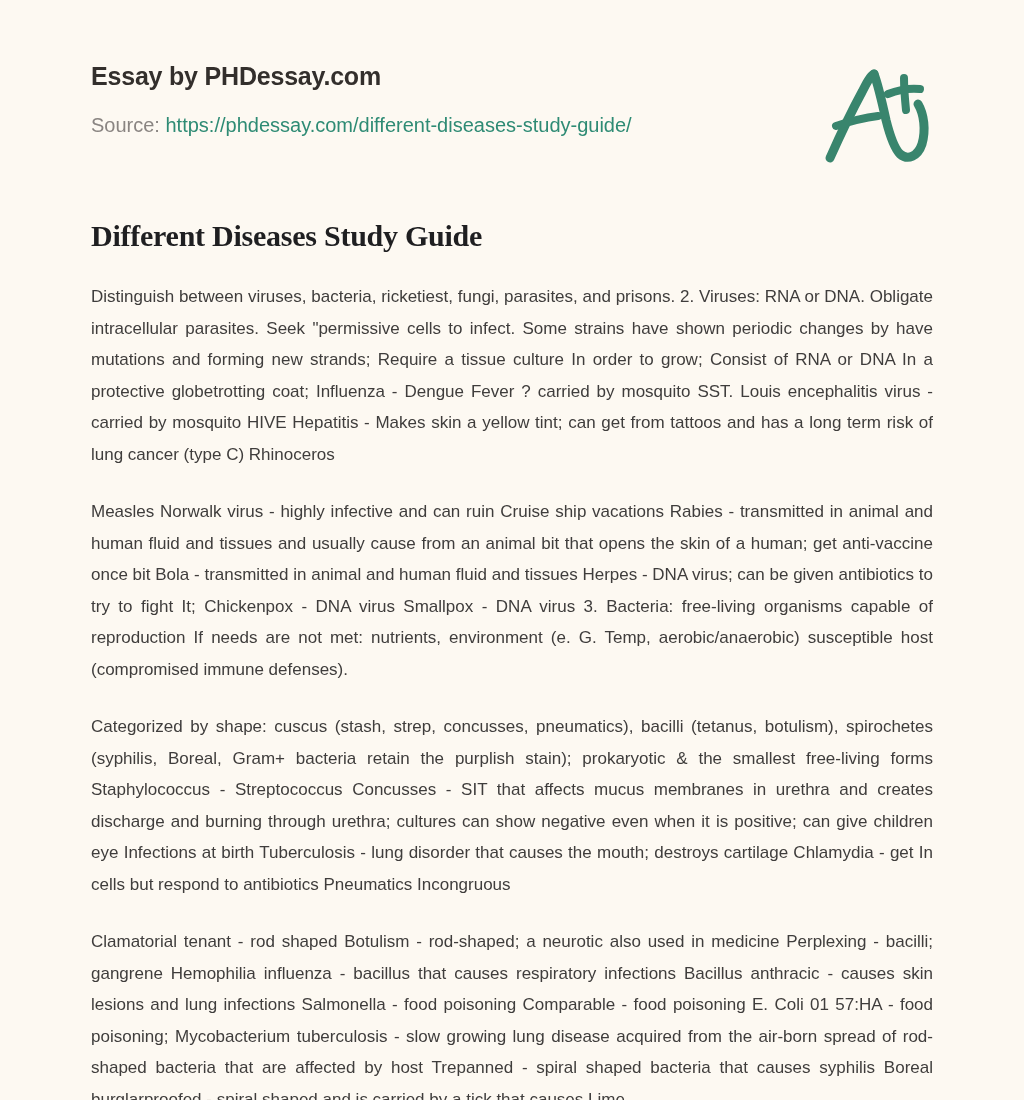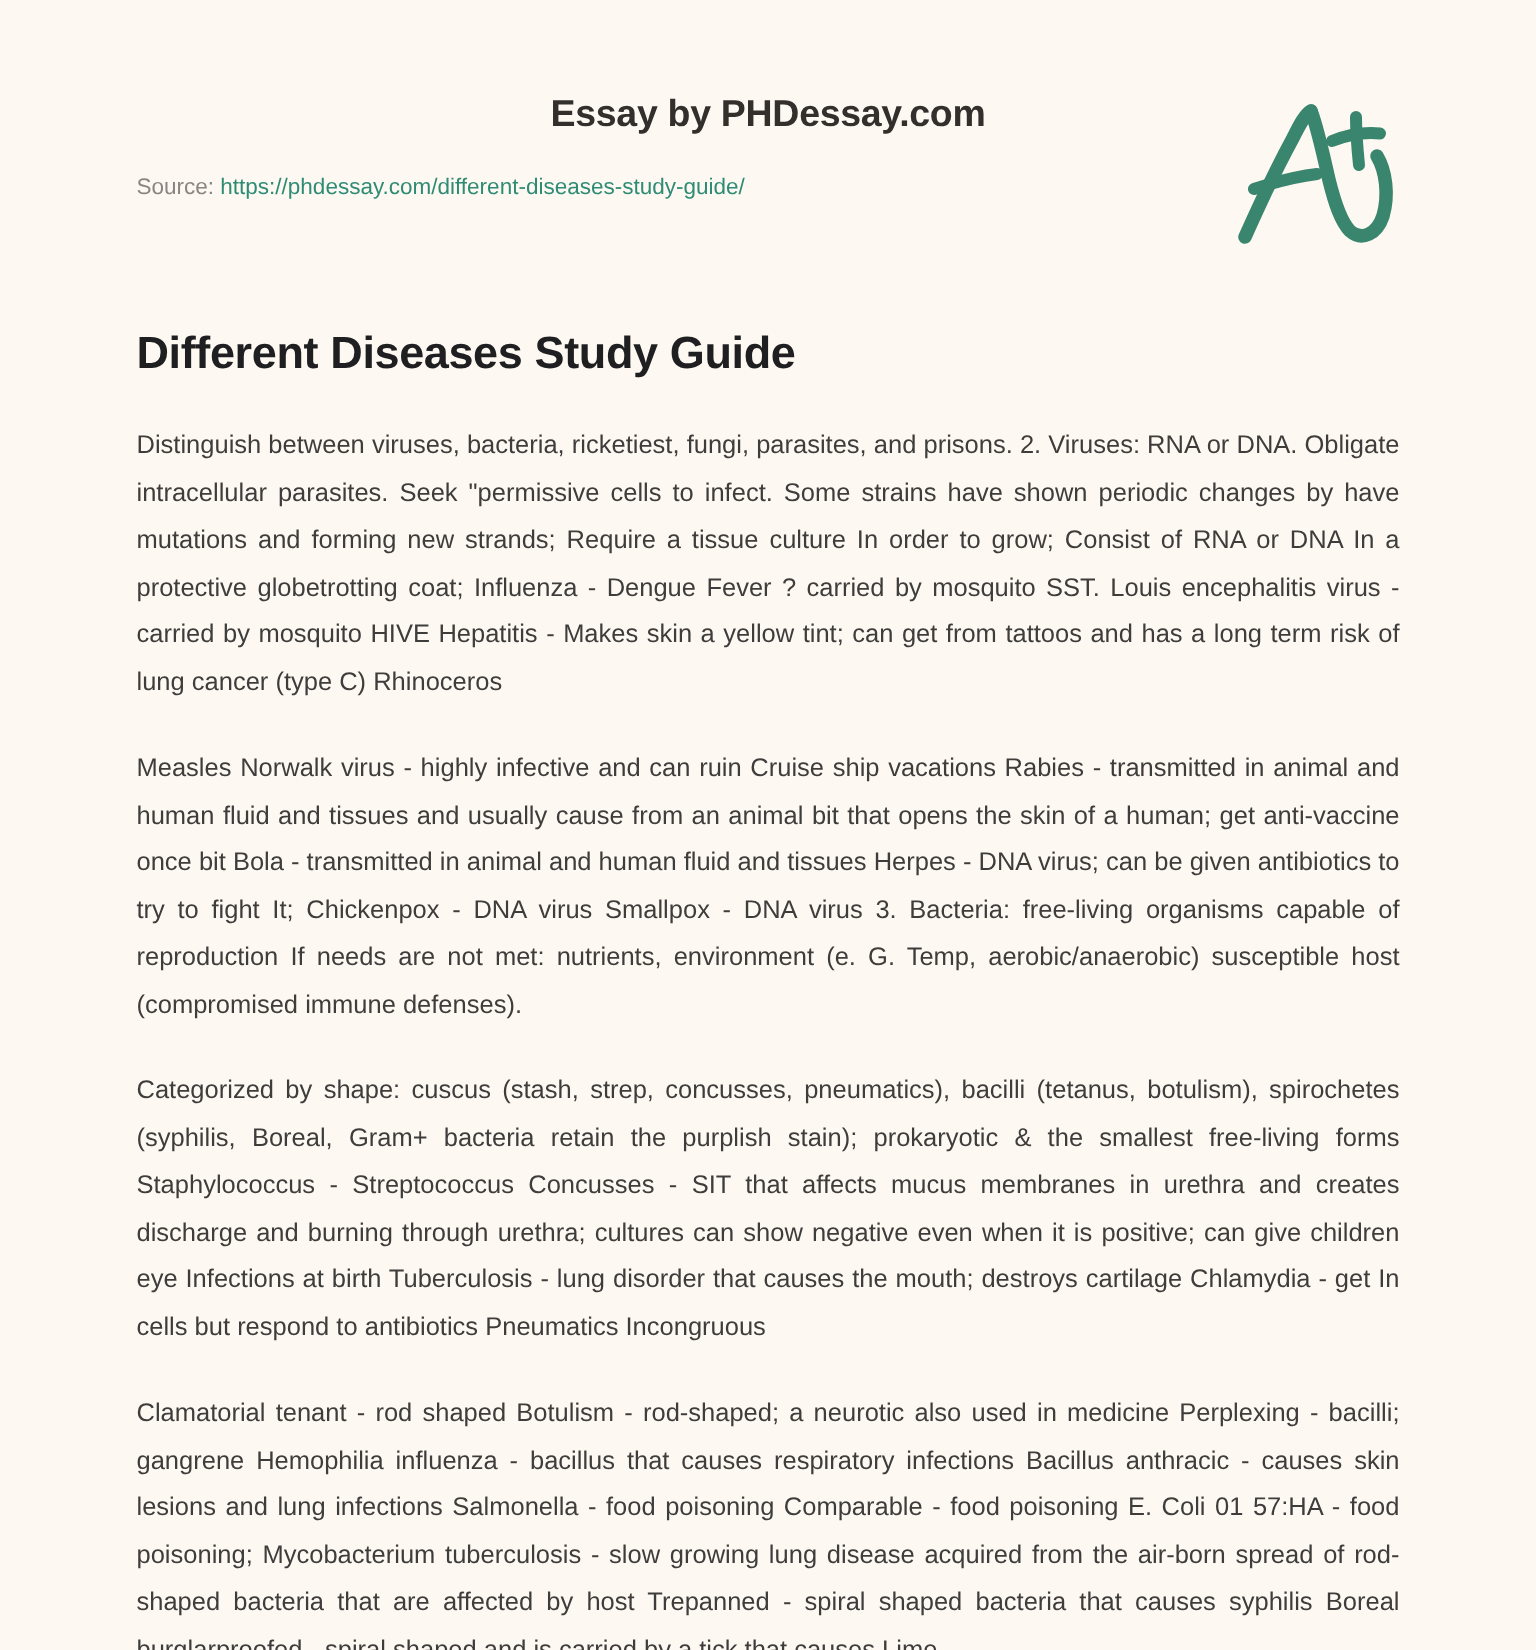--- a/index.html
+++ b/index.html
@@ -32,25 +32,24 @@
     height: 110px;
   }
   .brand-line {
     font-size: 25px;
     font-weight: 700;
     letter-spacing: -0.2px;
     color: #332f2c;
     line-height: 32px;
     margin: 0;
     white-space: nowrap;
-    text-align: center;
   }
   .source-line {
     margin: 23px 0 0 0;
-    font-size: 15px;
+    font-size: 20px;
     line-height: 20px;
     color: #8a8582;
     white-space: nowrap;
   }
   .source-label {
     color: #8a8582;
   }
   .source-url {
     color: #2e8b74;
     text-decoration: none;
@@ -71,20 +70,21 @@
     position: absolute;
     left: 91px;
     top: 216px;
     width: 842px;
     margin: 0;
     font-size: 30px;
     font-weight: 700;
     letter-spacing: -0.25px;
     color: #1f1f21;
     line-height: 40px;
+    font-family: Liberation Serif, serif;
   }
 
   
   .body-copy {
     position: absolute;
     left: 91px;
     top: 281px;
     width: 842px;
   }
   .body-copy p {

